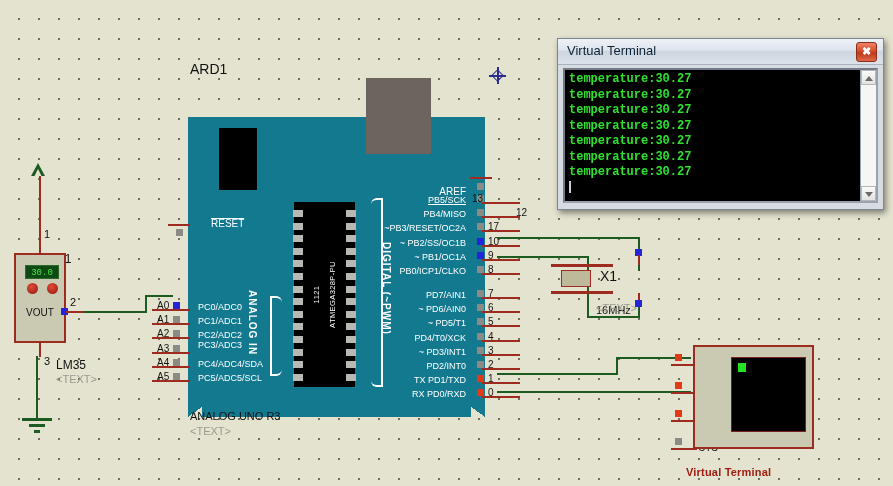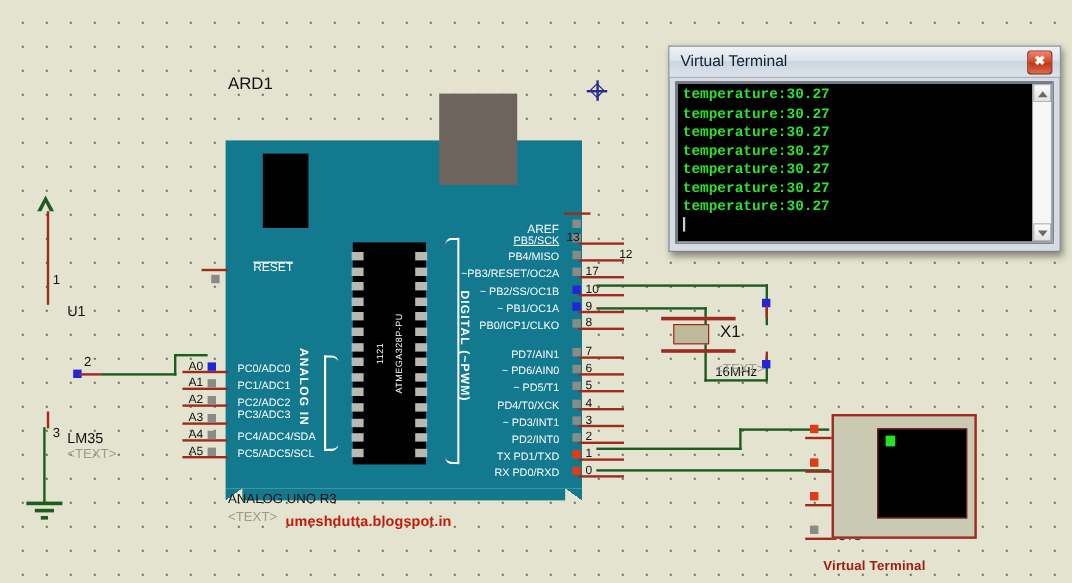--- a/index.html
+++ b/index.html
@@ -203,20 +203,26 @@
   <div id="xhair">
     <div id="xhairdia"></div>
   </div>
 
   <div id="parrow"></div>
   <div id="parrowin"></div>
   <div class="wirered abs" style="left:39px;top:176px;width:2px;height:78px;"></div>
   <div class="schtext" style="left:44px;top:228px;font-size:11px;">1</div>
   <div class="schtext" style="left:56px;top:252px;">U1</div>
 
+  <div id="lm35">
+    <div id="lm35lcd">30.0</div>
+    <div class="lmbtn" style="left:11px;top:28px;"></div>
+    <div class="lmbtn" style="left:31px;top:28px;"></div>
+    <div id="lm35vout">VOUT</div>
+  </div>
 
   <div class="pinbox pin-blue" style="left:61px;top:308px;"></div>
   <div class="wirered abs" style="left:66px;top:311px;width:18px;height:2px;"></div>
   <div class="schtext" style="left:70px;top:296px;font-size:11px;">2</div>
 
   <div class="wire" style="left:84px;top:311px;width:63px;height:2px;"></div>
   <div class="wire" style="left:145px;top:295px;width:2px;height:18px;"></div>
   <div class="wire" style="left:145px;top:295px;width:28px;height:2px;"></div>
 
   <div class="wirered abs" style="left:39px;top:343px;width:2px;height:14px;"></div>
@@ -367,21 +373,20 @@
       <div class="pnum" style="left: 488px; top: 373.2px;">1</div>
       <div class="boardtext r" style="left: 330px; width: 136px; top: 376.2px;">TX   PD1/TXD</div>
       <div class="lead" style="left: 482px; top: 396.4px; width: 38px;"></div>
       <div class="pinbox pin-red" style="left: 477px; top: 389.4px;"></div>
       <div class="pnum" style="left: 488px; top: 387.4px;">0</div>
       <div class="boardtext r" style="left: 330px; width: 136px; top: 390.4px;">RX   PD0/RXD</div>
     </div>
 
   <div class="schtext" style="left:190px;top:410px;font-size:11px;">ANALOG UNO R3</div>
   <div class="schtext gray" style="left:190px;top:425px;">&lt;TEXT&gt;</div>
-  <div id="watermark">umeshdutta.blogspot.in</div>
 
   <div class="wire" style="left:497px;top:237px;width:143px;height:2px;"></div>
   <div class="wire" style="left:638px;top:237px;width:2px;height:34px;"></div>
   <div class="wire" style="left:497px;top:256px;width:92px;height:2px;"></div>
   <div class="wire" style="left:587px;top:256px;width:2px;height:62px;"></div>
   <div class="wire" style="left:587px;top:316px;width:52px;height:2px;"></div>
   <div class="wire" style="left:638px;top:297px;width:2px;height:21px;"></div>
 
   <div class="pinbox pin-blue" style="left:635px;top:249px;"></div>
   <div class="wirered abs" style="left:551px;top:264px;width:62px;height:3px;"></div>

